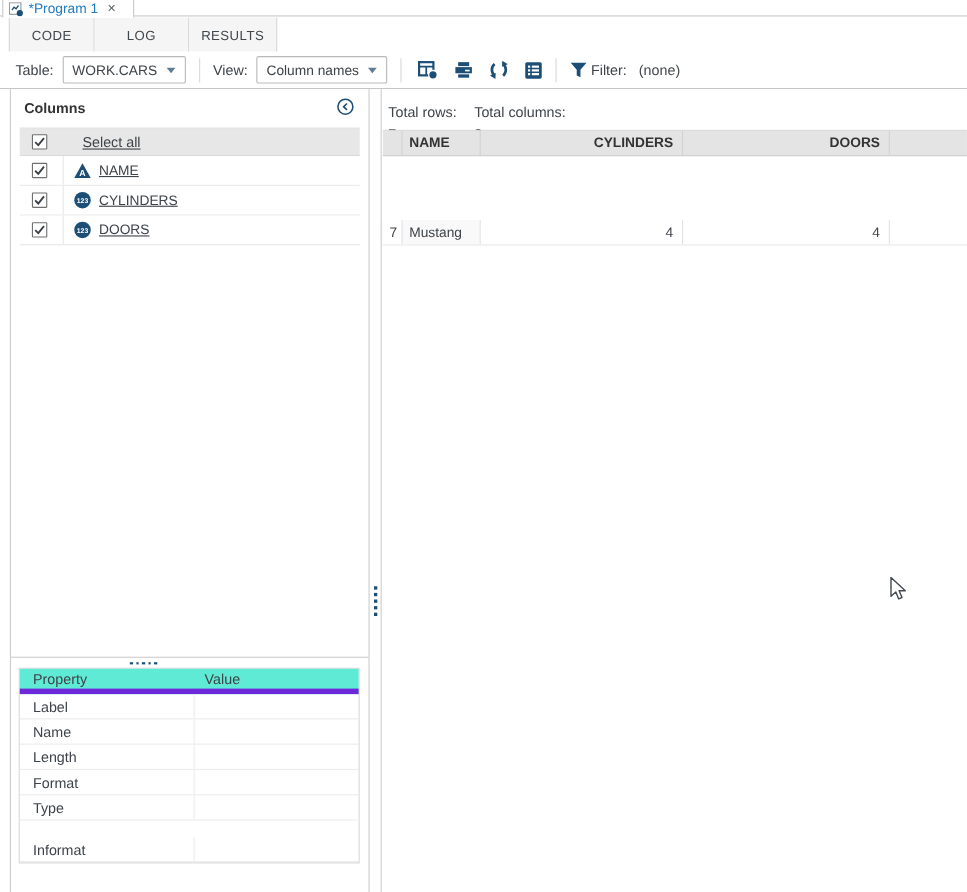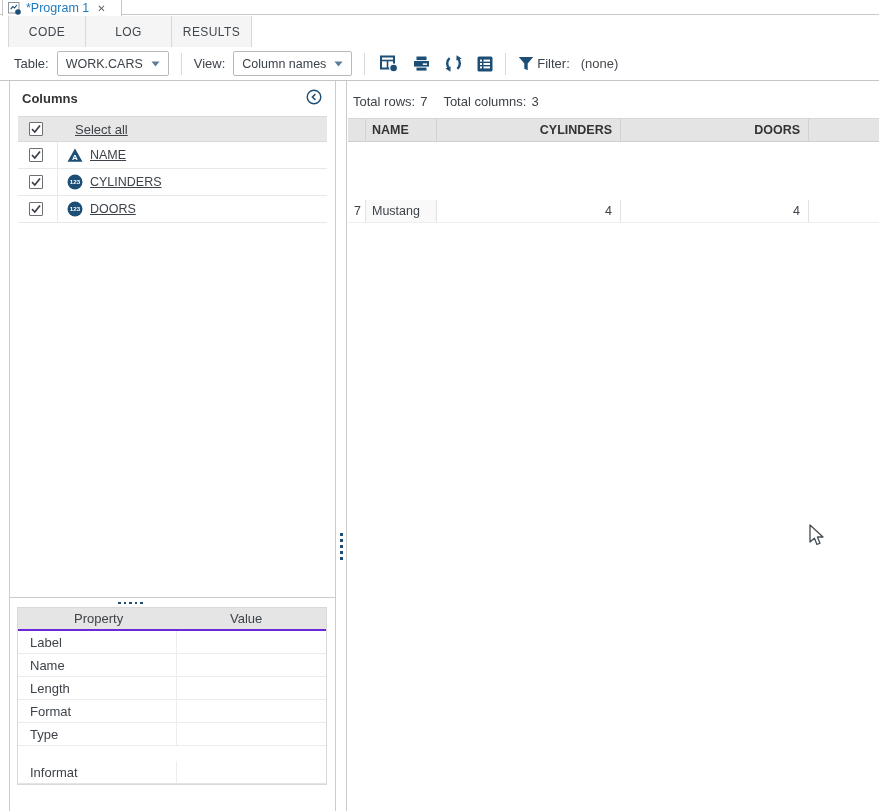--- a/index.html
+++ b/index.html
@@ -68,36 +68,36 @@
 
   .pane-hline { position:absolute; left:0; right:0; top:516px; border-top:1px solid #ccc; }
   .h-splitter { position:absolute; left:108px; top:519px; height:6px; display:flex; gap:3px;
     align-items:center; cursor:row-resize; }
   .h-splitter .dot { width:2.5px; height:2.5px; background:#1d4f76; }
 
   .prop-table { position:absolute; left:7px; top:526px; width:310px;
     border:1px solid #d9d9d9; background:#fff; }
   .prop-row { display:flex; height:23px; align-items:center; border-bottom:1px solid #ececec; }
   .prop-row:last-child { border-bottom:1px solid #e4e4e4;margin-top:15px; }
-  .prop-row.head { background:#e5e5e5; border-bottom:2px solid #6d28d9;padding-left:44px; }
+  .prop-row.head { background:#5eead4; border-bottom:5px solid #6d28d9; }
   .prop-cell-p { width:158px; padding-left:12px; color:#3d4349; }
   .prop-cell-v { flex:1; padding-left:10px; color:#3d4349; align-self:stretch;
     display:flex; align-items:center; border-left:1px solid #ececec; }
   .prop-row.head .prop-cell-v { border-left:none; }
 
   
   .v-splitter { position:absolute; left:337px; top:452px; width:8px; height:30px;
     display:flex; flex-direction:column; gap:3px; align-items:center; cursor:col-resize; }
   .v-splitter .dot { width:3px; height:3px; background:#1d4f76; }
 
   
   .main-pane { position:absolute; left:346px; top:0; width:533px; height:730px;
     border-left:1px solid #ccc; background:#fff; }
   .summary { position:absolute; left:6px; top:13px; display:flex; gap:16px; color:#3d4349; }
-  .summary .pair { display:flex; gap:5px; }
+  .summary .pair { display:flex; gap:5px;flex-direction:column; }
 
   .data-table { position:absolute; left:1px; top:37px; width:531px;
     border-top:1px solid #d7d7d7; }
   .dt-row { display:flex; height:23px; align-items:stretch; background:#fff; }
   .dt-row.even { background:#f2f2f2; }
   .dt-row.head { background:#e4e4e4; border-bottom:1px solid #cfcfcf; font-weight:bold; color:#333; }
   .dt-cell { display:flex; align-items:center; font-size:12.5px; }
   .c-num   { width:17px; justify-content:flex-end; padding-right:4px; color:#3d4349; }
   .c-name  { width:71px; padding-left:6px; border-left:1px solid #e2e2e2; }
   .c-cyl   { width:184px; justify-content:flex-end; padding-right:8px; border-left:1px solid #e2e2e2; }

